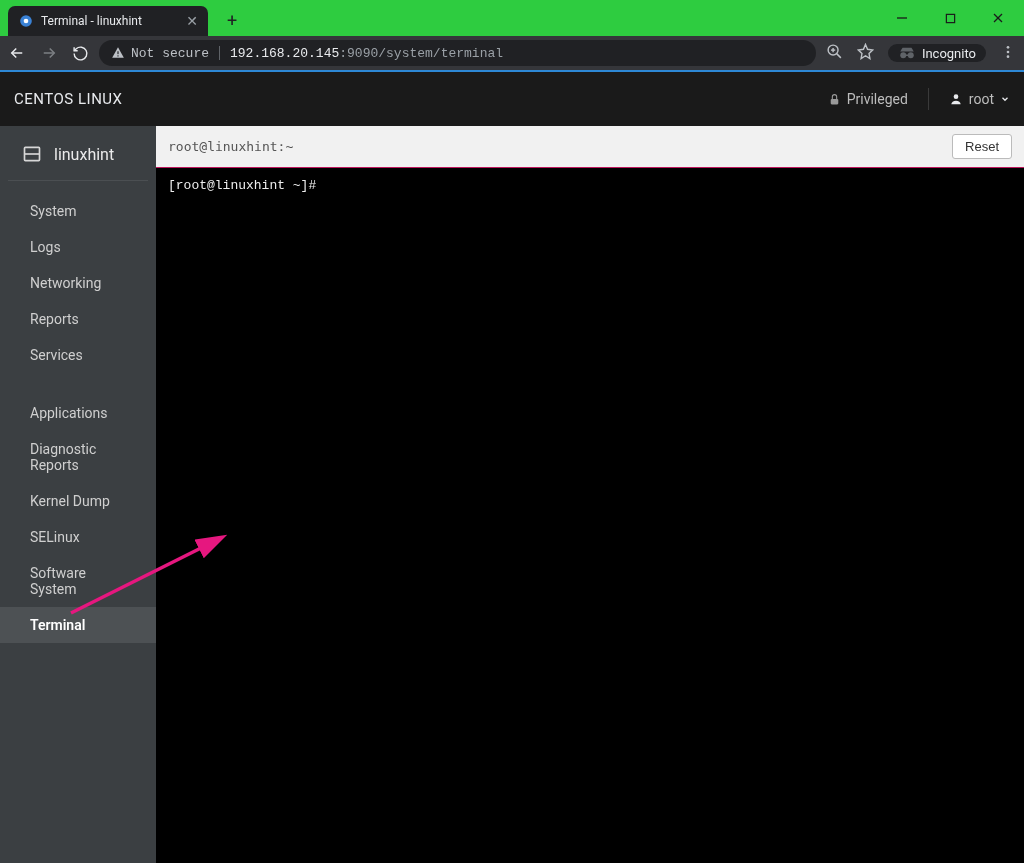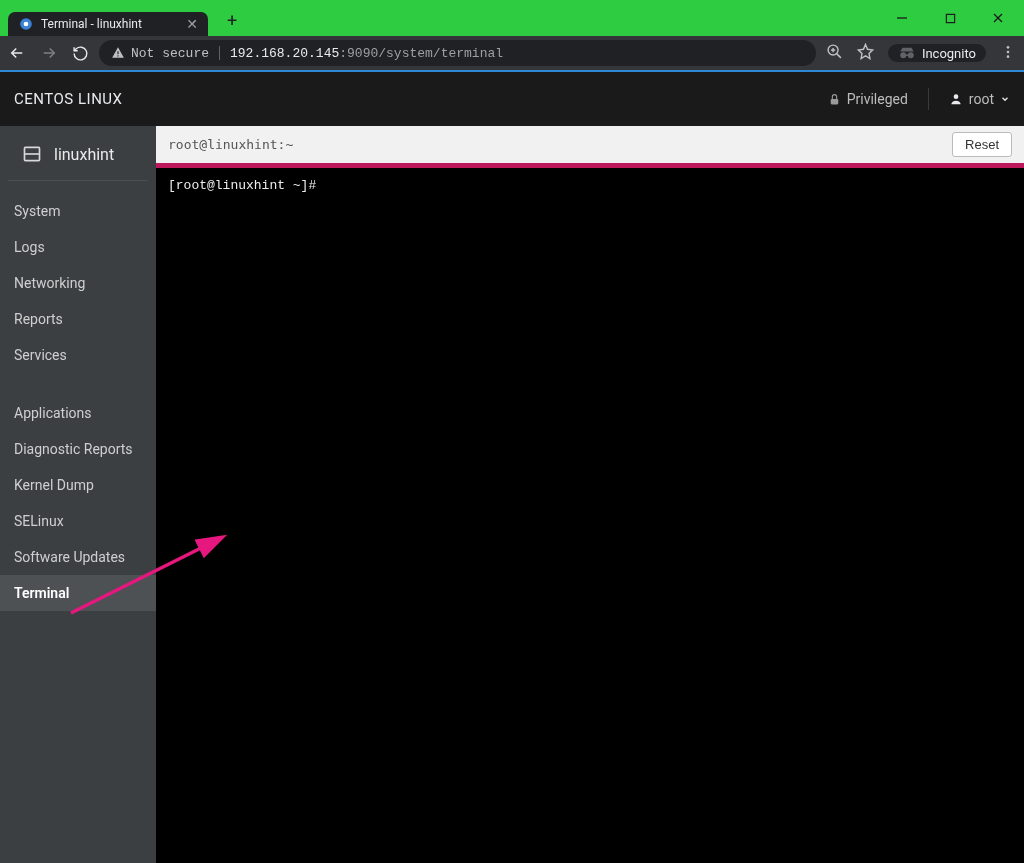--- a/index.html
+++ b/index.html
@@ -15,21 +15,21 @@
     height: 36px;
     background: #2ecc40;
     display: flex;
     align-items: center;
     justify-content: space-between;
   }
   .tabs-area { display: flex; align-items: flex-end; height: 100%; padding-left: 8px; }
   .tab {
     background: #202124;
     color: #e8eaed;
-    height: 24px;
+    height: 30px;
     width: 200px;
     border-radius: 7px 7px 0 0;
     display: flex;
     align-items: center;
     padding: 0 10px;
     font-size: 12px;
     gap: 7px;
   }
   .tab-favicon { width: 16px; height: 16px; flex: none; display:flex; align-items:center; justify-content:center;}
   .tab-title { flex: 1; overflow: hidden; white-space: nowrap; text-overflow: ellipsis; }
@@ -135,21 +135,21 @@
     padding: 12px 14px 16px 14px;
     border-bottom: 1px solid #4b4f52;
     margin: 0 8px 12px 8px;
     color: #eaeaea;
     font-size: 16px;
   }
   .server-icon { width:20px; height:20px; display:flex; align-items:center; justify-content:center; }
   .side-group { display: flex; flex-direction: column; }
   .side-gap { height: 22px; }
   .side-item {
-    padding: 10px 14px;
+    padding: 10px 30px;
     color: #cfcfcf;
     cursor: pointer;
   }
   .side-item.active {
     background: #4d5154;
     color: #fff;
     font-weight: 600;
   }
   
   .content {
@@ -158,21 +158,21 @@
     flex-direction: column;
     background: #000;
   }
   .term-header {
     height: 42px;
     background: #f1f1f1;
     display: flex;
     align-items: center;
     justify-content: space-between;
     padding: 12px 12px;
-    border-bottom: 5px solid #be185d;
+    border-bottom: 1px solid #be185d;
   }
   .term-path { font-family: monospace; font-size: 13px; color: #555; }
   .reset-btn {
     background: #fff;
     border: 1px solid #bbb;
     border-radius: 3px;
     padding: 4px 12px;
     font-size: 13px;
     color: #333;
     cursor: pointer;
@@ -336,21 +336,21 @@
       <div class="side-item">Networking</div>
       <div class="side-item">Reports</div>
       <div class="side-item">Services</div>
     </div>
     <div class="side-gap"></div>
     <div class="side-group">
       <div class="side-item">Applications</div>
       <div class="side-item">Diagnostic Reports</div>
       <div class="side-item">Kernel Dump</div>
       <div class="side-item">SELinux</div>
-      <div class="side-item">Software Updates</div>
+      <div class="side-item">Software System</div>
       <div class="side-item active">Terminal</div>
     </div>
   </div>
 
   <div class="content">
     <div class="term-header">
       <span class="term-path">root@linuxhint:~</span>
       <button class="reset-btn">Reset</button>
     </div>
     <div class="terminal">

